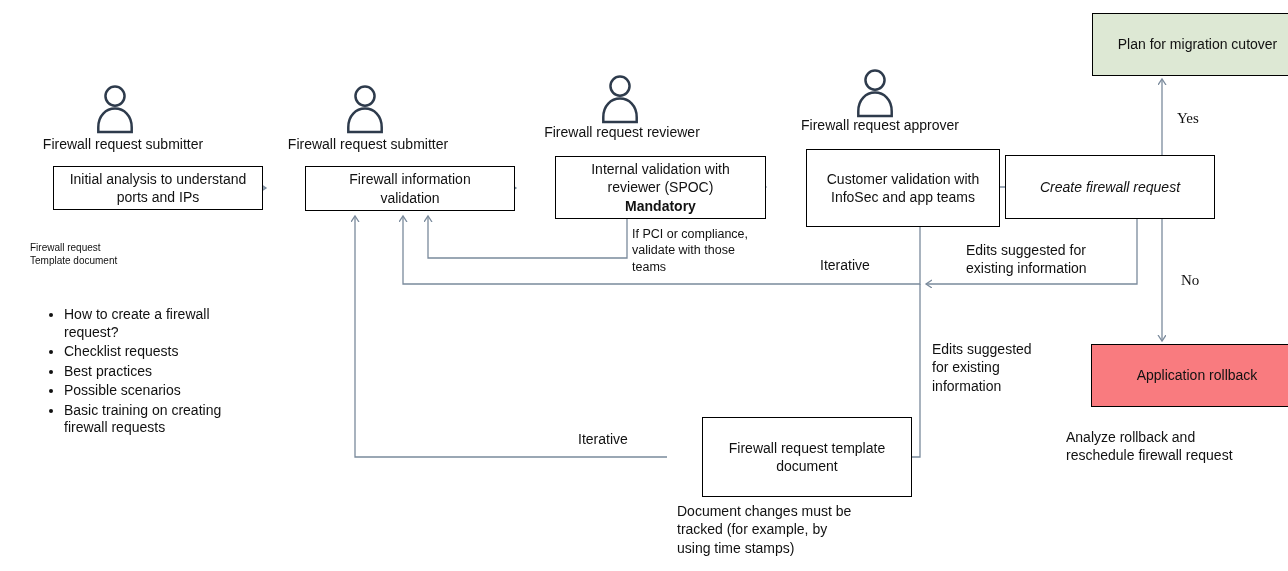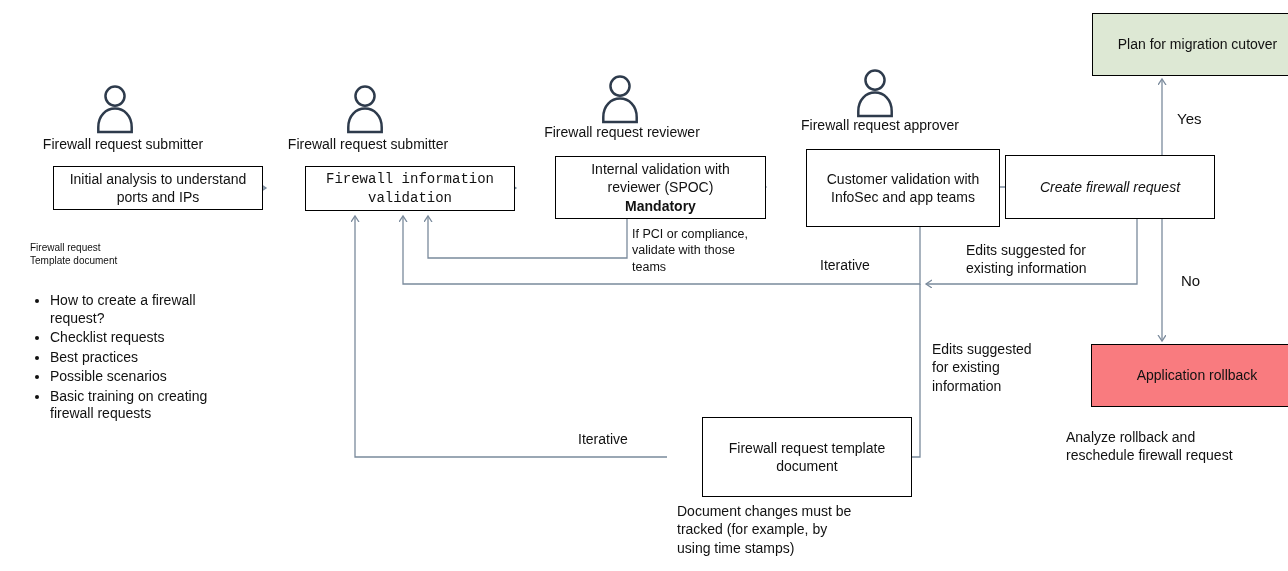--- a/index.html
+++ b/index.html
@@ -14,24 +14,24 @@
     text-align:center;font-size:14px;line-height:1.3;box-sizing:border-box;padding:2px 6px;margin-left:35px;
   }
   .box .wrap-narrow{max-width:170px;display:inline-block;}
   .box .bold{font-weight:bold;}
   .actor-icon{position:absolute;}
   .actor-icon svg{stroke:#2e3b4c;fill:none;stroke-width:2.6;}
   .actor-label{position:absolute;width:170px;text-align:center;font-size:14px;}
   .note{position:absolute;font-size:14px;line-height:1.32;white-space:pre-line;}
   .note.small{font-size:12.5px;line-height:1.3;}
   .note.big{font-size:10px;line-height:1.25;}
-  .edge-label{position:absolute;font-size:15px;}
+  .edge-label{position:absolute;font-size:15px;font-family:Liberation Serif, serif;}
   .iterative{position:absolute;font-size:14px;font-weight:normal;}
   ul.bullets{
-    position:absolute;left:24px;top:292px;width:200px;margin:0;padding:0 0 0 26px;
+    position:absolute;left:24px;top:292px;width:200px;margin:14px;padding:0 0 0 26px;
     font-size:14px;line-height:1.25;
   }
   ul.bullets li{margin:0 0 2px 0;padding:0;}
 </style>
 </head>
 <body>
 
 <div id="canvas">
 
   <svg id="connectors" viewBox="0 0 1288 571">
@@ -84,21 +84,21 @@
         <circle cx="22" cy="12.5" r="10"></circle>
         <path d="M4.5 50 L4.5 45 C4.5 33 12.5 25.5 22 25.5 C31.5 25.5 39.5 33 39.5 45 L39.5 50 Z"></path>
       </svg>
   </span>
   <div class="actor-label" style="left:795px;top:117px;">Firewall request approver</div>
 
   <div class="box" style="left:18px;top:166px;width:210px;height:44px;">
     <span>Initial analysis to understand ports and IPs</span>
   </div>
 
-  <div class="box" style="left:270px;top:166px;width:210px;height:45px;font-family:Liberation Mono, monospace;">
+  <div class="box" style="left:270px;top:166px;width:210px;height:45px;">
     <span class="wrap-narrow">Firewall information validation</span>
   </div>
 
   <div class="box" style="left:520px;top:156px;width:211px;height:63px;">
     <span class="wrap-narrow">Internal validation with reviewer (SPOC)</span>
     <span class="bold">Mandatory</span>
   </div>
 
   <div class="box" style="left:771px;top:149px;width:194px;height:78px;">
     <span class="wrap-narrow" style="max-width:180px;">Customer validation with InfoSec and app teams</span>

